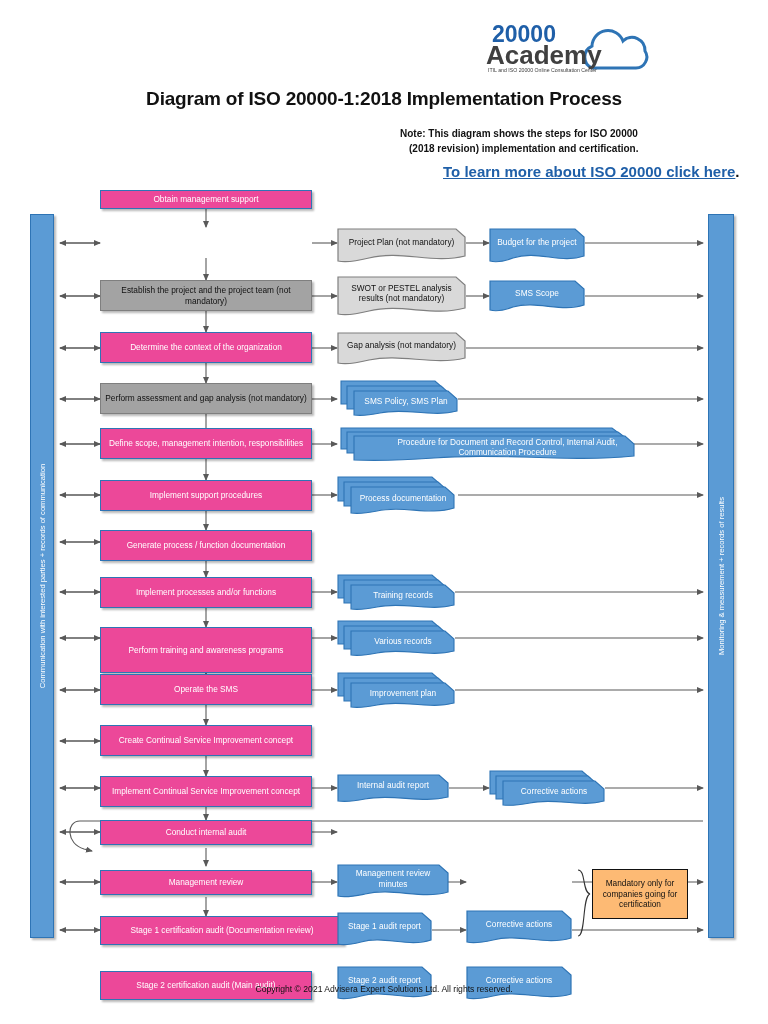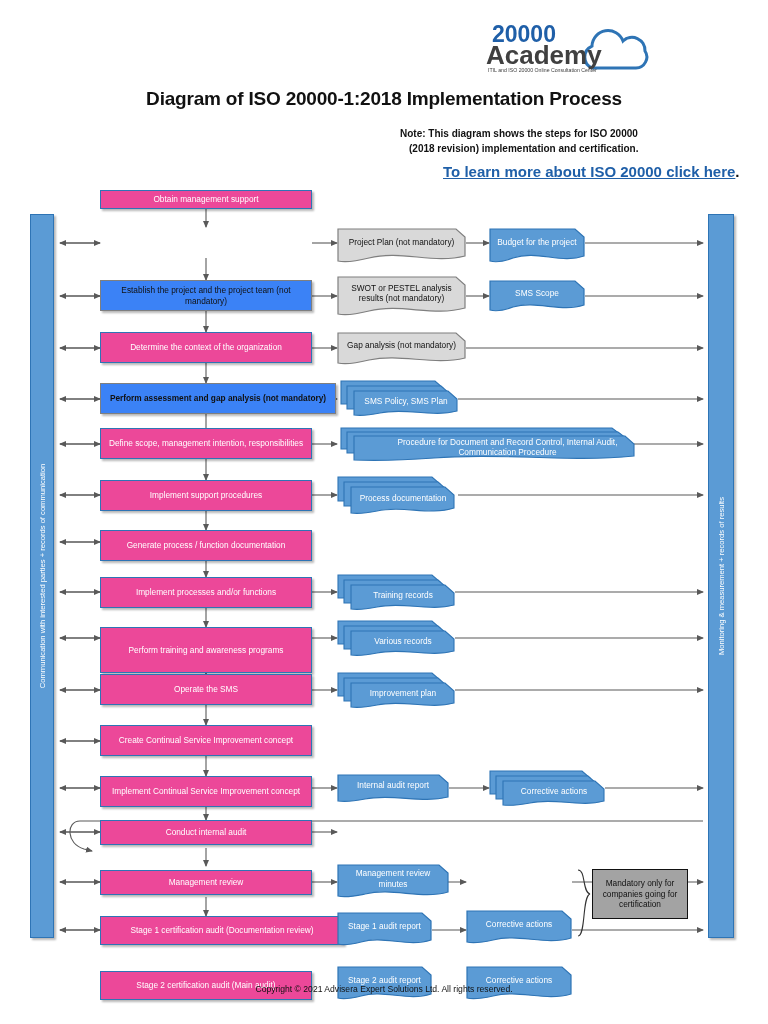--- a/index.html
+++ b/index.html
@@ -44,21 +44,21 @@
     position:absolute;
     box-sizing:border-box;
     display:flex;align-items:center;justify-content:center;
     text-align:center;
     font-size:8.3px;
     line-height:1.25;
     padding:2px 4px;
     box-shadow:1.5px 1.5px 2px rgba(0,0,0,.28);
   }
   .proc{background:#ec4899;border:1px solid #2E74B5;color:#ffffff;}
-  .proc-gray{background:#3b82f6;border:1px solid #7F7F7F;color:#111111;}
+  .proc-gray{background:#a3a3a3;border:1px solid #7F7F7F;color:#111111;}
 
   
   .lane{
     position:absolute;background:#5B9BD5;border:1px solid #2E74B5;
     box-shadow:1.5px 1.5px 2px rgba(0,0,0,.28);
   }
   .lane span{
     position:absolute;left:50%;top:50%;
     transform:translate(-50%,-50%) rotate(-90deg);
     white-space:nowrap;
@@ -72,21 +72,21 @@
     display:flex;align-items:center;justify-content:center;
     text-align:center;font-size:8.3px;line-height:1.25;
     padding:0 5px;box-sizing:border-box;
     pointer-events:none;
   }
   .doc.blue .lbl{color:#ffffff;}
   .doc.gray .lbl{color:#111111;}
 
   
   .notebox{
-    position:absolute;background:#a3a3a3;border:1.2px solid #111;
+    position:absolute;background:#fdba74;border:1.2px solid #111;
     display:flex;align-items:center;justify-content:flex-end;
     text-align:center;font-size:8.3px;line-height:1.3;
     color:#111;box-sizing:border-box;padding:2px;
   }
 
   .footer{
     position:absolute;left:0;top:984px;width:768px;text-align:center;
     font-size:8.6px;color:#111;
   }
 </style>
@@ -223,21 +223,21 @@
 
     <div class="node proc" style="left:100px;top:10px;width:212px;height:19px;">
         <span>Obtain management support</span>
       </div>
     <div class="node proc-gray" style="left:100px;top:100px;width:212px;height:31px;">
         <span>Establish the project and the project team (not mandatory)</span>
       </div>
     <div class="node proc" style="left:100px;top:152px;width:212px;height:31px;">
         <span>Determine the context of the organization</span>
       </div>
-    <div class="node proc-gray" style="left:100px;top:203px;width:236px;height:31px;font-weight:bold;">
+    <div class="node proc-gray" style="left:100px;top:203px;width:212px;height:31px;">
         <span>Perform assessment and gap analysis (not mandatory)</span>
       </div>
     <div class="node proc" style="left:100px;top:248px;width:212px;height:31px;">
         <span>Define scope, management intention, responsibilities</span>
       </div>
     <div class="node proc" style="left:100px;top:300px;width:212px;height:31px;">
         <span>Implement support procedures</span>
       </div>
     <div class="node proc" style="left:100px;top:350px;width:212px;height:31px;">
         <span>Generate process / function documentation</span>

